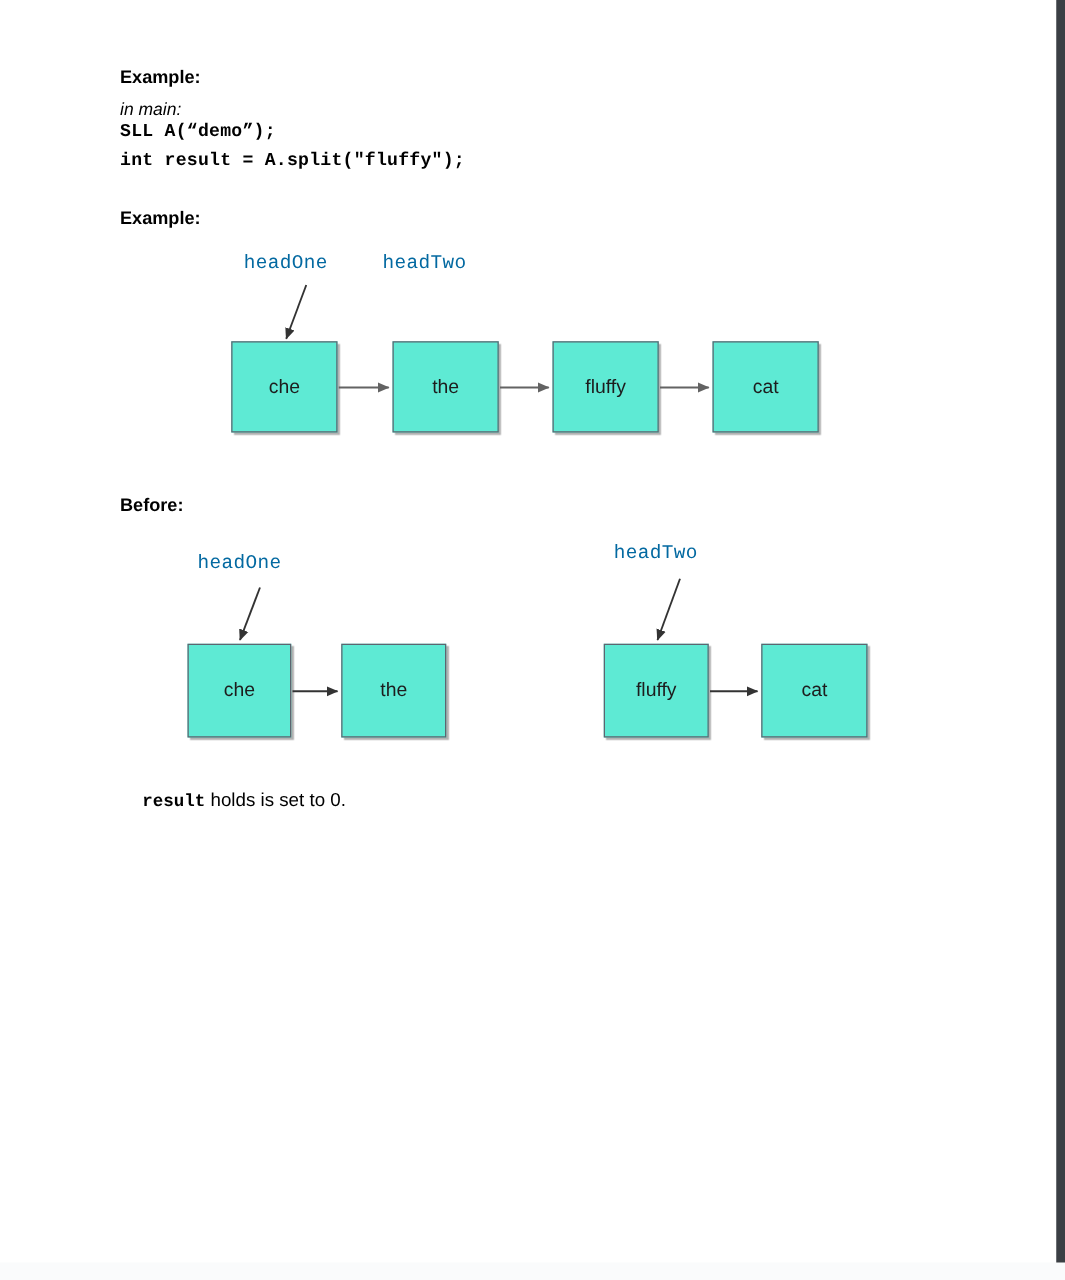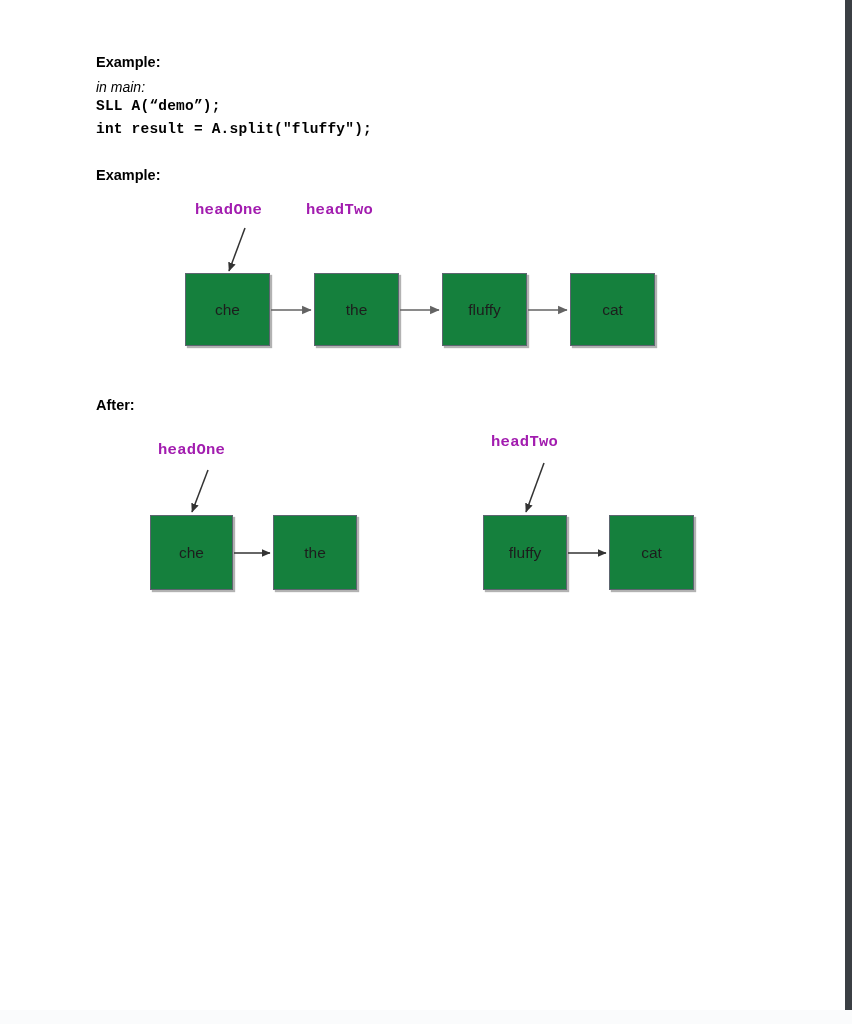--- a/index.html
+++ b/index.html
@@ -63,42 +63,42 @@
   .code-line {
     font-family: "Liberation Mono", "DejaVu Sans Mono", monospace;
     font-weight: bold;
     font-size: 14.5px;
     letter-spacing: 0.2px;
   }
 
   
   .node {
     position: absolute;
-    background: #15803d;
+    background: #5eead4;
     border: 1.6px solid #5d6570;
     box-sizing: border-box;
     box-shadow: 2px 2px 1px rgba(0,0,0,0.30);
     display: flex;
     align-items: center;
     justify-content: center;
   }
   .node-label {
     font-family: "Liberation Sans", sans-serif;
     font-size: 15.5px;
     color: #1d1d1d;
     line-height: 1;
   }
 
   
   .ptr-label {
     position: absolute;
     font-family: "Liberation Mono", "DejaVu Sans Mono", monospace;
-    font-weight: bold;
+    font-weight: normal;
     font-size: 15.5px;
-    color: #a21caf;
+    color: #0369a1;
     white-space: pre;
     line-height: 1;
     letter-spacing: 0.3px;
   }
 
   
   .edge-svg {
     position: absolute;
     overflow: visible;
     pointer-events: none;
@@ -165,21 +165,21 @@
       <span class="node-label">cat</span>
     </div>
 
     <svg class="edge-svg" style="left:0px; top:0px; width:852px; height:400px;">
       <line x1="271" y1="310" x2="311" y2="310" stroke="#636363" stroke-width="1.6" marker-end="url(#ah-gray)"></line>
       <line x1="400" y1="310" x2="439" y2="310" stroke="#636363" stroke-width="1.6" marker-end="url(#ah-gray)"></line>
       <line x1="528" y1="310" x2="567" y2="310" stroke="#636363" stroke-width="1.6" marker-end="url(#ah-gray)"></line>
     </svg>
   </div>
 
-  <div class="txt hdr-bold" style="left:96px; top:398px;">After:</div>
+  <div class="txt hdr-bold" style="left:96px; top:398px;">Before:</div>
 
   <div>
 
     <div>
       <div class="ptr-label" style="left:158px; top:443px;">headOne</div>
 
       <svg class="edge-svg" style="left:0px; top:0px; width:852px; height:640px;">
         <line x1="208" y1="470" x2="192" y2="512" stroke="#333333" stroke-width="1.5" marker-end="url(#ah-dark)"></line>
       </svg>
 
@@ -208,17 +208,20 @@
       <div class="node" style="left:609px; top:515px; width:85px; height:75px;">
         <span class="node-label">cat</span>
       </div>
 
       <svg class="edge-svg" style="left:0px; top:0px; width:852px; height:640px;">
         <line x1="568" y1="553" x2="606" y2="553" stroke="#333333" stroke-width="1.5" marker-end="url(#ah-dark)"></line>
       </svg>
     </div>
   </div>
 
+  <div class="result-line" style="left:96px; top:617px;">
+    <span class="mono-inline">result</span><span class="sans-inline"> holds is set to 0.</span>
+  </div>
 
 </div>
 
 <div id="bottom-edge-band"></div>
 <div id="right-edge-band"></div>
 
 </body></html>

